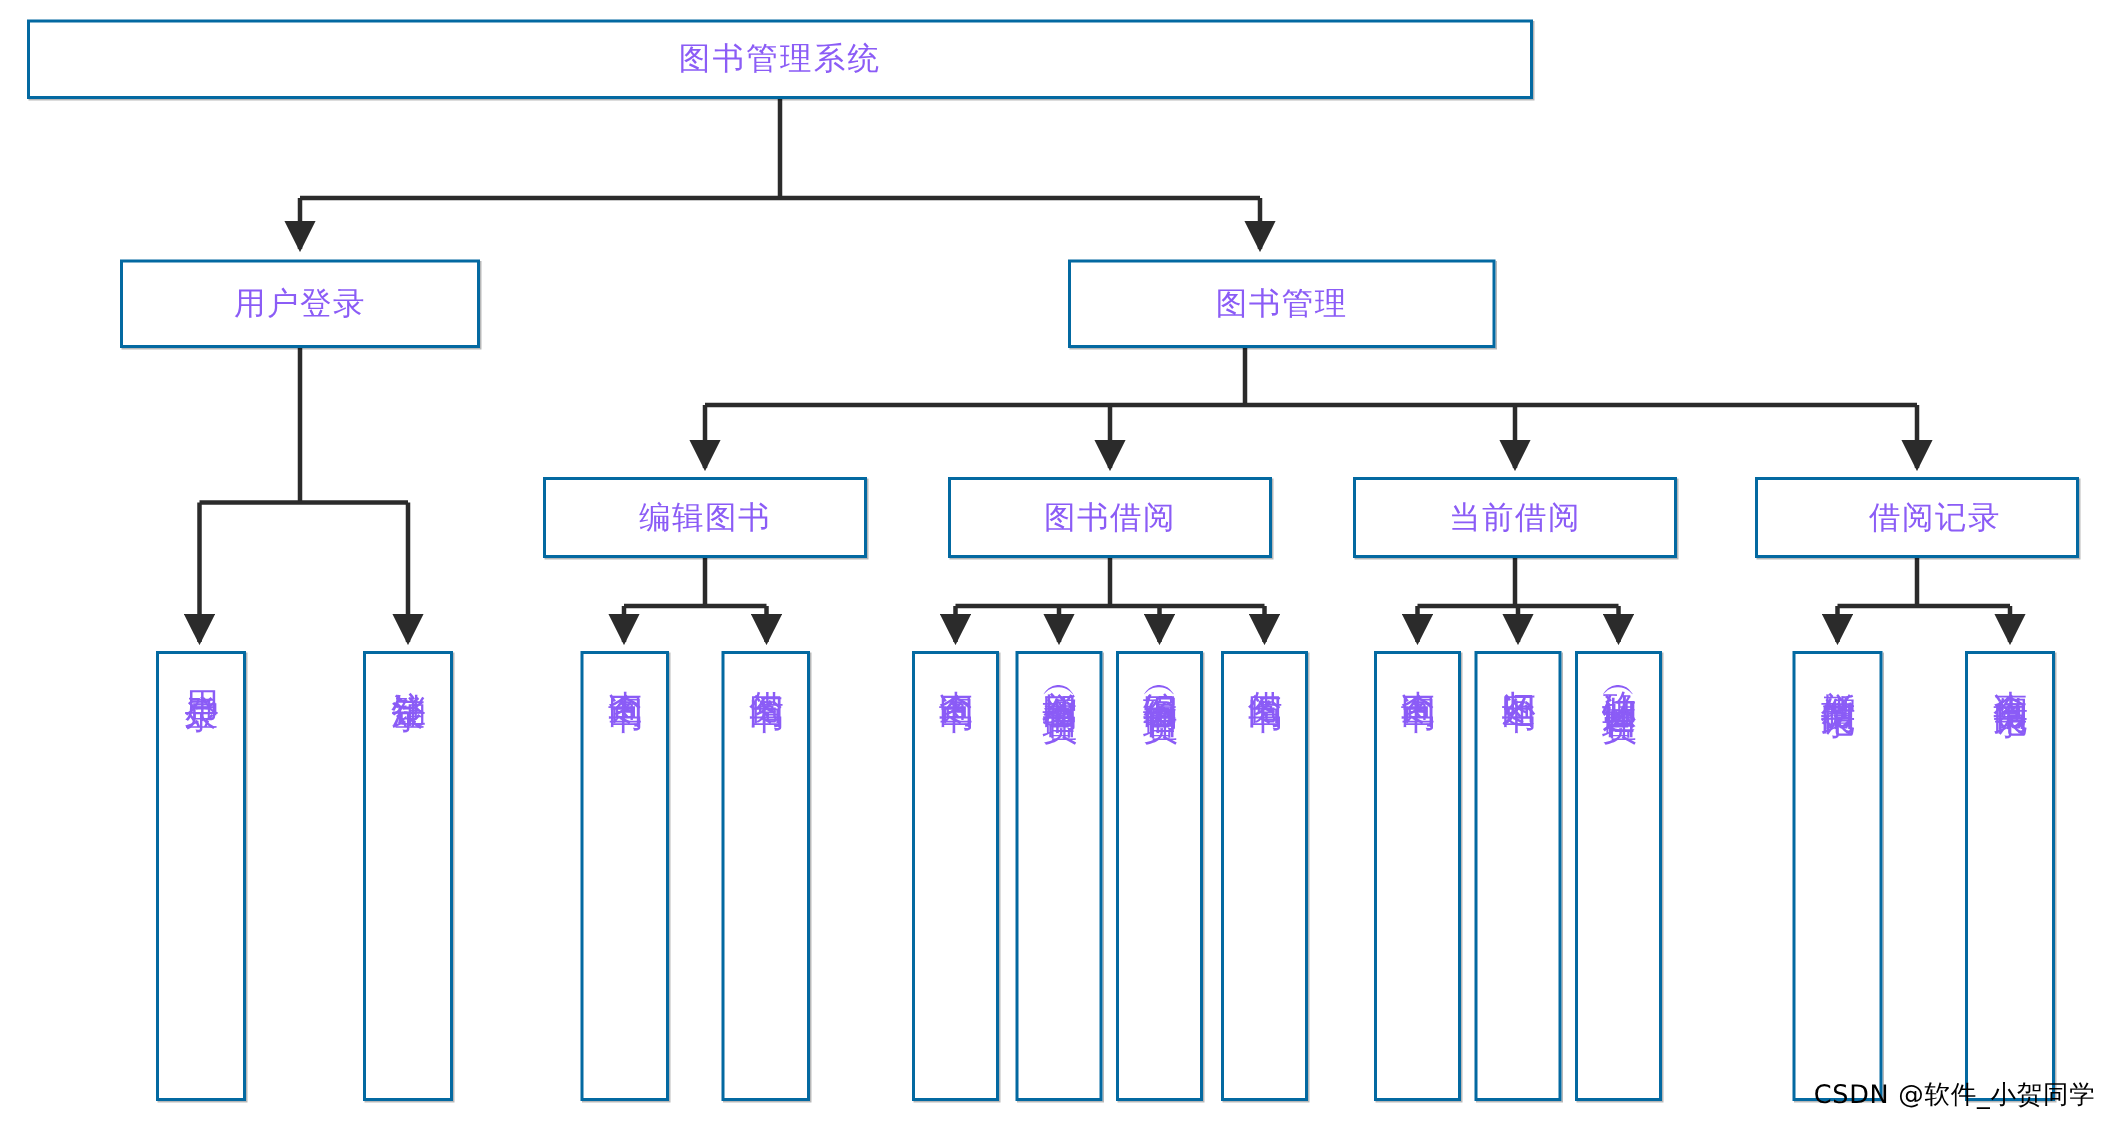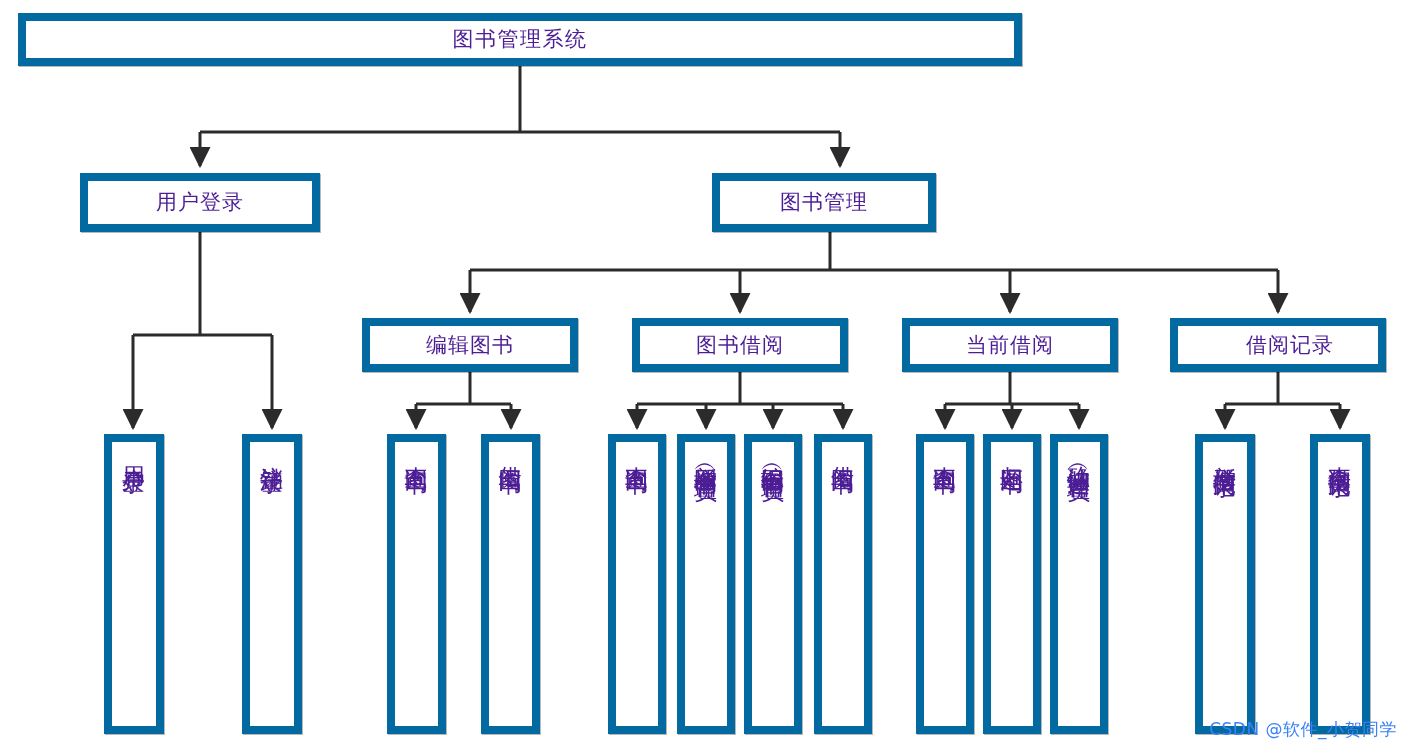--- a/index.html
+++ b/index.html
@@ -22,26 +22,26 @@
     position: absolute;
     left: 0;
     top: 0;
     width: 1405px;
     height: 747px;
     pointer-events: none;
   }
   .node {
     position: absolute;
     box-sizing: border-box;
-    border: 8px solid #0369a1;
+    border: 2px solid #0369a1;
     background: #ffffff;
     display: flex;
     align-items: center;
     justify-content: center;
-    color: #4c1d95;
+    color: #8b5cf6;
     box-shadow: 1px 1px 0 rgba(0,0,0,0.28);
   }
   .node .label {
     display: block;
     text-align: center;
     line-height: 1.18;
     white-space: nowrap;
   }
   
   .node.horiz .label {
@@ -64,21 +64,21 @@
     font-size: 23px;
     letter-spacing: 2px;
     line-height: 1.05;
     text-align: start;
   }
   #watermark {
     position: absolute;
     right: 8px;
     bottom: 6px;
     font-size: 17px;
-    color: #3b82f6;
+    color: #000000;
     letter-spacing: 0.5px;
     white-space: nowrap;
     user-select: none;
   }
 </style>
 </head>
 <body>
 
 <div id="diagram-root">
 
@@ -132,21 +132,21 @@
     </g>
   </svg>
 
   <div class="node root horiz" style="left:18px; top:13px; width:1004px; height:53px;">
     <span class="label">图书管理系统</span>
   </div>
 
   <div class="node horiz" style="left:80px; top:173px; width:240px; height:59px;">
     <span class="label">用户登录</span>
   </div>
-  <div class="node horiz" style="left:712px; top:173px; width:224px; height:59px;">
+  <div class="node horiz" style="left:712px; top:173px; width:285px; height:59px;">
     <span class="label">图书管理</span>
   </div>
 
   <div class="node horiz" style="left:362px; top:318px; width:216px; height:54px;">
     <span class="label">编辑图书</span>
   </div>
   <div class="node horiz" style="left:632px; top:318px; width:216px; height:54px;">
     <span class="label">图书借阅</span>
   </div>
   <div class="node horiz" style="left:902px; top:318px; width:216px; height:54px;">

